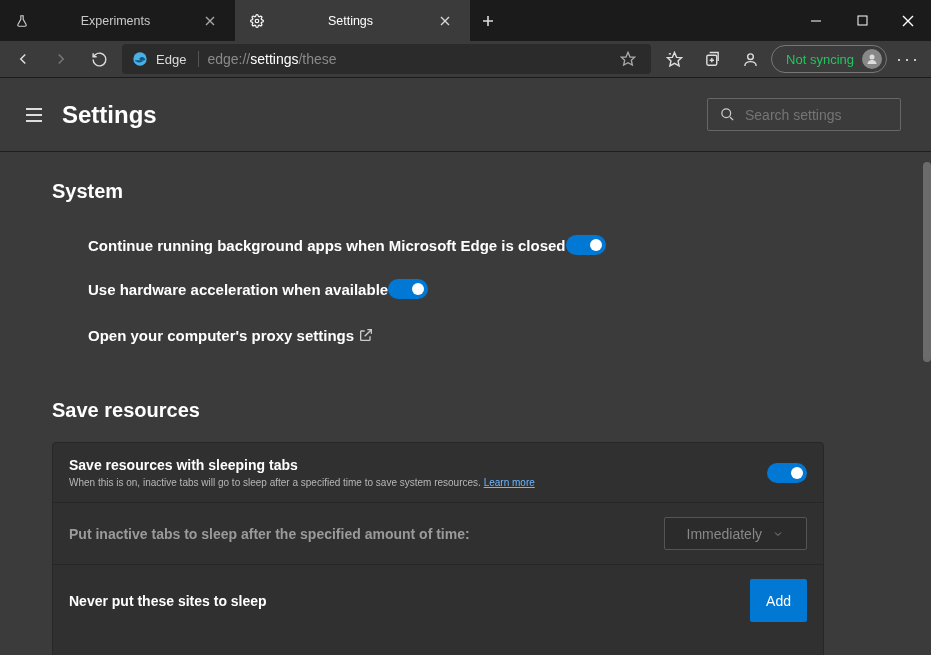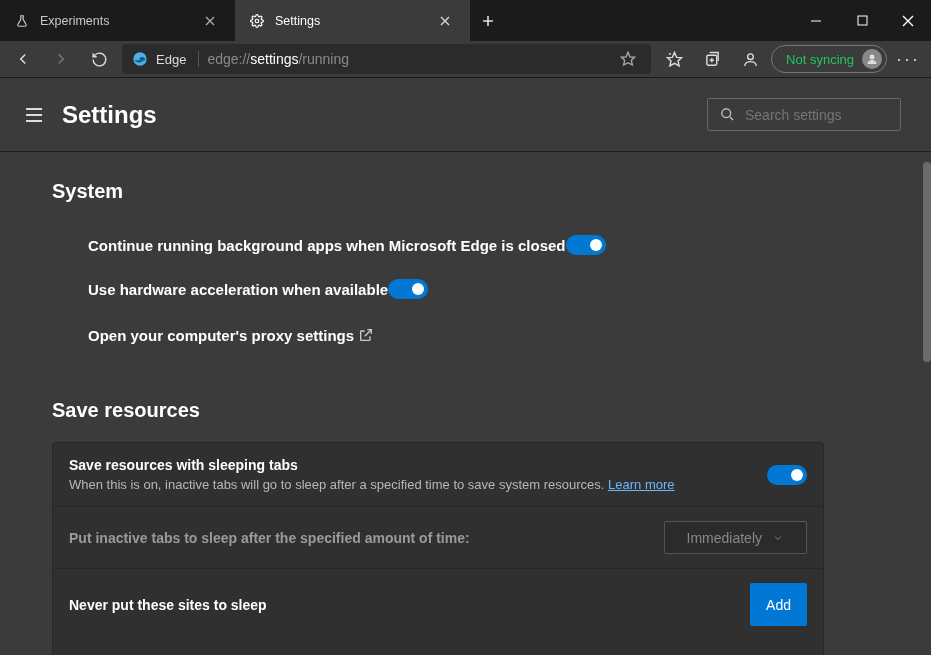--- a/index.html
+++ b/index.html
@@ -20,20 +20,21 @@
     align-items: stretch;
   }
   .tab {
     display: flex;
     align-items: center;
     padding: 0 16px 0 14px;
     min-width: 235px;
     color: #c9c9c9;
     gap: 10px;
     position: relative;
+    text-align: center;
   }
   .tab.inactive { background: #1b1b1b; }
   .tab.active { background: #3b3b3b; color: #fff; }
   .tab .tab-icon { width: 16px; height: 16px; display:flex; align-items:center; justify-content:center; }
   .tab .tab-title { flex:1; font-size:12.5px; }
   .tab .tab-close { width:18px; height:18px; display:flex; align-items:center; justify-content:center; opacity:.8; cursor:pointer; }
   .newtab { width:36px; display:flex; align-items:center; justify-content:center; color:#ddd; cursor:pointer; }
   .titlebar-spacer { flex:1; }
   .win-controls { display:flex; }
   .win-btn { width:46px; display:flex; align-items:center; justify-content:center; color:#fff; cursor:pointer; }
@@ -121,21 +122,21 @@
     background:#303030; border:1px solid #272727; border-radius:4px; margin-top:4px;
   }
   .card-row {
     display:flex; align-items:center; justify-content:space-between;
     padding: 14px 16px;
     border-bottom:1px solid #272727;
   }
   .card-row:last-child { border-bottom:none; }
   .card-row .main { display:flex; flex-direction:column; gap:4px; }
   .card-row .title { font-size:14px; font-weight:600; }
-  .card-row .desc { font-size:13px; color:#b7b7b7; }
+  .card-row .desc { font-size:10px; color:#b7b7b7; }
   .card-row .desc a { color:#6bb7ff; text-decoration:underline; cursor:pointer;}
   .muted .title { color:#9a9a9a; }
   .select {
     height:33px; min-width:118px; border:1px solid #555; background:#2b2b2b; color:#888; display:flex; align-items:center; justify-content:space-between; padding:0 22px; gap:10px; font-size:14px; border-radius:2px; cursor:pointer;
   }
   .add-btn {
     height:43px; padding:0 16px; background:#0078d4; color:#fff; border:none; border-radius:2px; font-size:14px; cursor:pointer;
   }
   .site-row {
     display:flex; align-items:center; justify-content:space-between; padding: 12px 16px 14px 28px;
@@ -227,21 +228,21 @@
   <div class="addressbar">
     <span class="edge-logo">
       <svg width="16" height="16" viewBox="0 0 24 24">
           <circle cx="12" cy="12" r="10" fill="#4db0e4"></circle>
           <path d="M4 14c3 5 13 4 15-2-1 3-6 3-8 0 2-5 9-3 9 2" fill="#0a5a8a"></path>
         </svg>
     </span>
     <span class="edge-name">Edge</span>
     <span class="addr-divider"></span>
     <span class="url">
-      <span>edge://</span><span class="hl">settings</span><span>/running</span>
+      <span>edge://</span><span class="hl">settings</span><span>/these</span>
     </span>
     <span class="addr-spacer"></span>
     <span class="favbtn">
       <svg width="16" height="16" viewBox="0 0 24 24" fill="none" stroke="#aaa" stroke-width="2">
           <polygon points="12 2 15 9 22 9.3 17 14 18.5 21 12 17.5 5.5 21 7 14 2 9.3 9 9"></polygon>
         </svg>
     </span>
   </div>
   <div class="tbtn">
     <svg width="17" height="17" viewBox="0 0 24 24" fill="none" stroke="#ddd" stroke-width="2">

